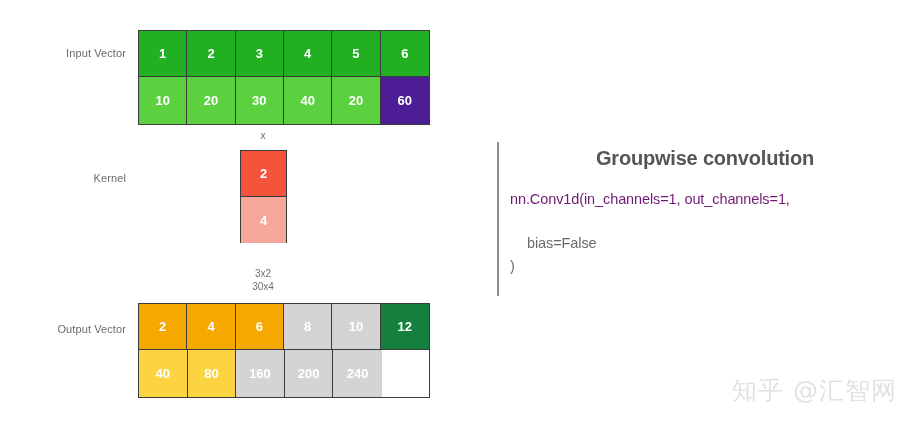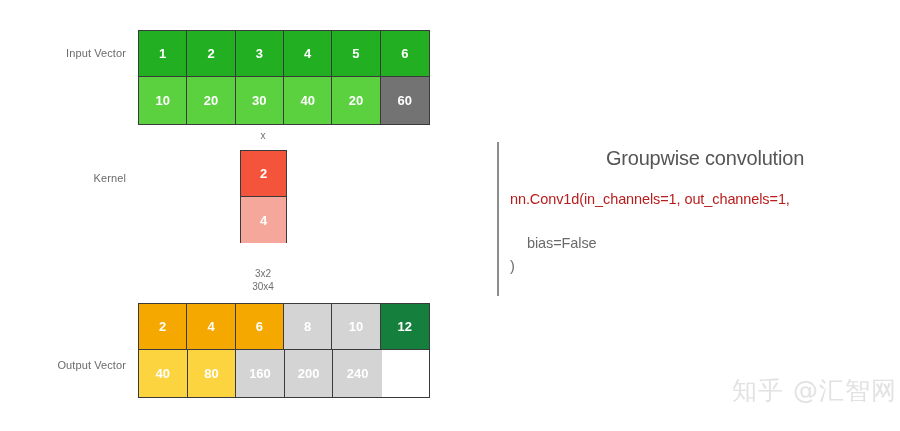--- a/index.html
+++ b/index.html
@@ -112,21 +112,21 @@
     height: 154px;
     background: #8d8d8d;
   }
   #panel-title {
     position: absolute;
     left: 520px;
     top: 147px;
     width: 370px;
     text-align: center;
     font-size: 20px;
-    font-weight: normal;
+    font-weight: bold;
     color: #555555;
     letter-spacing: -0.2px;
     white-space: nowrap;
   }
   .code {
     position: absolute;
     font-size: 14.5px;
     color: #6a6a6a;
     white-space: nowrap;
     letter-spacing: -0.1px;
@@ -163,41 +163,41 @@
       <div class="cell" style="background-color: rgb(34, 176, 34); border-right-color: rgb(58, 58, 58); border-bottom-color: rgb(58, 58, 58);">4</div>
       <div class="cell" style="background-color: rgb(34, 176, 34); border-right-color: rgb(58, 58, 58); border-bottom-color: rgb(58, 58, 58);">5</div>
       <div class="cell" style="background-color: rgb(34, 176, 34); border-right-color: rgb(58, 58, 58); border-bottom-color: rgb(58, 58, 58);">6</div>
     </div>
     <div class="grid-row">
       <div class="cell" style="background-color: rgb(91, 209, 63); border-right-color: rgb(58, 58, 58); border-bottom-color: rgb(58, 58, 58);">10</div>
       <div class="cell" style="background-color: rgb(91, 209, 63); border-right-color: rgb(58, 58, 58); border-bottom-color: rgb(58, 58, 58);">20</div>
       <div class="cell" style="background-color: rgb(91, 209, 63); border-right-color: rgb(58, 58, 58); border-bottom-color: rgb(58, 58, 58);">30</div>
       <div class="cell" style="background-color: rgb(91, 209, 63); border-right-color: rgb(58, 58, 58); border-bottom-color: rgb(58, 58, 58);">40</div>
       <div class="cell" style="background-color: rgb(91, 209, 63); border-right-color: rgb(58, 58, 58); border-bottom-color: rgb(58, 58, 58);">20</div>
-      <div class="cell" style="background-color: #737373; border-right-color: rgb(58, 58, 58); border-bottom-color: rgb(58, 58, 58); text-align: center;">60</div>
+      <div class="cell" style="background-color: #4c1d95; border-right-color: rgb(58, 58, 58); border-bottom-color: rgb(58, 58, 58); text-align: center;">60</div>
     </div>
   </div>
 
   <div class="annot" id="annot-times">x</div>
 
   <div class="row-label" id="label-kernel" style="color: rgb(107, 107, 107);">Kernel</div>
 
   <div class="grid" id="grid-kernel" style="border-color: rgb(58, 58, 58);">
     <div class="grid-row">
       <div class="cell" style="background-color: rgb(244, 84, 60); border-right-color: rgb(58, 58, 58); border-bottom-color: rgb(58, 58, 58);">2</div>
     </div>
     <div class="grid-row">
       <div class="cell" style="background-color: rgb(245, 167, 156); border-right-color: rgb(58, 58, 58); border-bottom-color: rgb(58, 58, 58);">4</div>
     </div>
   </div>
 
   <div class="annot" id="annot-k">3x2</div>
   <div class="annot" id="annot-o">30x4</div>
 
-  <div class="row-label" id="label-output" style="color: rgb(107, 107, 107); margin-top: 36px;">Output Vector</div>
+  <div class="row-label" id="label-output" style="color: rgb(107, 107, 107);">Output Vector</div>
 
   <div class="grid" id="grid-output" style="border-color: rgb(58, 58, 58);">
     <div class="grid-row">
       <div class="cell" style="background-color: rgb(245, 168, 0); border-right-color: rgb(58, 58, 58); border-bottom-color: rgb(58, 58, 58);">2</div>
       <div class="cell" style="background-color: rgb(245, 168, 0); border-right-color: rgb(58, 58, 58); border-bottom-color: rgb(58, 58, 58);">4</div>
       <div class="cell" style="background-color: rgb(245, 168, 0); border-right-color: rgb(58, 58, 58); border-bottom-color: rgb(58, 58, 58);">6</div>
       <div class="cell" style="background-color: rgb(212, 212, 212); border-right-color: rgb(58, 58, 58); border-bottom-color: rgb(58, 58, 58);">8</div>
       <div class="cell" style="background-color: rgb(212, 212, 212); border-right-color: rgb(58, 58, 58); border-bottom-color: rgb(58, 58, 58);">10</div>
       <div class="cell" style="background-color: #15803d; border-right-color: rgb(58, 58, 58); border-bottom-color: rgb(58, 58, 58);">12</div>
     </div>
@@ -207,19 +207,19 @@
       <div class="cell" style="background-color: rgb(212, 212, 212); border-right-color: rgb(58, 58, 58); border-bottom-color: rgb(58, 58, 58);">160</div>
       <div class="cell" style="background-color: rgb(212, 212, 212); border-right-color: rgb(58, 58, 58); border-bottom-color: rgb(58, 58, 58);">200</div>
       <div class="cell" style="background-color: rgb(212, 212, 212); border-right-color: rgb(58, 58, 58); border-bottom-color: rgb(58, 58, 58);">240</div>
     </div>
   </div>
 
   <div id="divider" style="background: rgb(141, 141, 141);"></div>
 
   <div id="panel-title" style="color: rgb(85, 85, 85);">Groupwise convolution</div>
 
-  <div class="code" id="code-l1" style="color: #b91c1c;">nn.Conv1d(in_channels=1, out_channels=1,</div>
+  <div class="code" id="code-l1" style="color: #701a75;">nn.Conv1d(in_channels=1, out_channels=1,</div>
   <div class="code" id="code-l3" style="color: rgb(106, 106, 106);">bias=False</div>
   <div class="code" id="code-l4" style="color: rgb(106, 106, 106);">)</div>
 
   <div id="watermark" style="color: rgb(226, 226, 226);">知乎 @汇智网</div>
 
 </div>
 
 </body></html>

